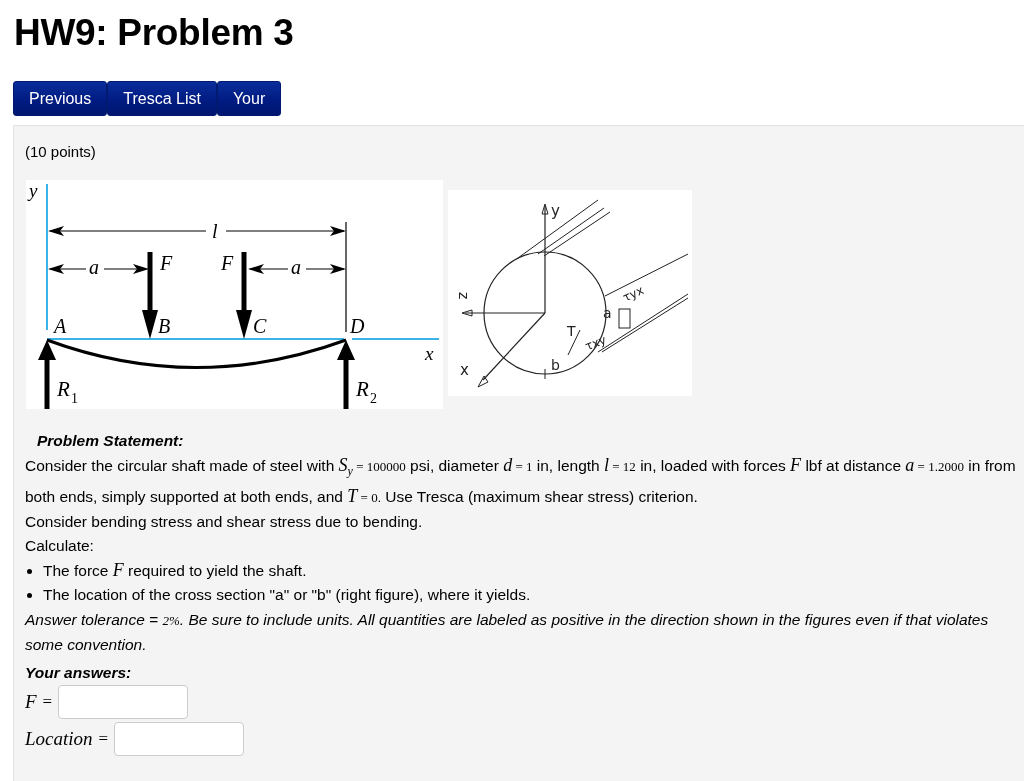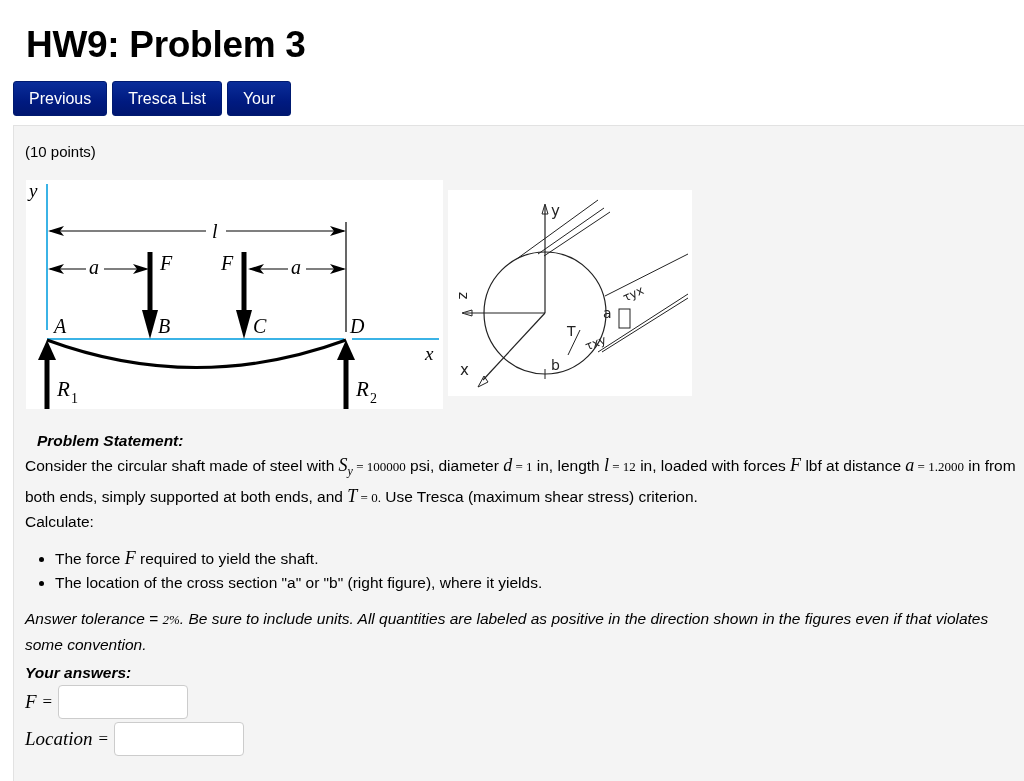--- a/index.html
+++ b/index.html
@@ -1,36 +1,36 @@
 <!DOCTYPE html>
 <html><head>
 <meta charset="utf-8">
 <style>
   html, body { margin: 0; padding: 0; background: #ffffff; }
   body { width: 1024px; height: 781px; overflow: hidden; position: relative;
          font-family: "Liberation Sans", sans-serif; color: #000; }
-  .title { position: absolute; left: 14px; top: 12px; margin: 12px;
+  .title { position: absolute; left: 14px; top: 12px; margin: 0;
            font-size: 37px; font-weight: bold; letter-spacing: -0.3px; }
-  .nav { position: absolute; top: 81px; left: 13px; display: flex; gap: 5px; }
+  .nav { position: absolute; top: 81px; left: 13px; display: flex; }
   .btn { height: 35px; border-radius: 3px; border: 1px solid #001a70;
          background: linear-gradient(#0a2d9a, #001a80 60%, #001670);
          color: #fff; font-family: "Liberation Sans", sans-serif;
          font-size: 16px; padding: 0 15px; line-height: 33px; cursor: pointer;
          box-sizing: border-box; }
   .panel { position: absolute; left: 13px; top: 125px; width: 1011px; height: 748px;
            background: #f4f4f4; border-top: 1px solid #e2e2e2; border-left: 1px solid #e2e2e2;
            box-sizing: border-box; }
   .points { position: absolute; left: 11px; top: 17px; font-size: 15px; }
   .fig1 { position: absolute; left: 12px; top: 54px; width: 417px; height: 229px; background: #fff; }
   .fig2 { position: absolute; left: 434px; top: 64px; width: 244px; height: 206px; background: #fff; }
   .stmt { position: absolute; left: 11px; top: 303px; width: 995px; font-size: 15.5px; line-height: 24.2px; }
   .stmt .h { font-weight: bold; font-style: italic; margin-left: 12px; }
   .m { font-family: "Liberation Serif", serif; font-style: italic; font-size: 18px; }
   .mn { font-family: "Liberation Serif", serif; font-size: 13px; }
-  ul { margin: 12px; padding-left: 18px; }
+  ul { margin: 0; padding-left: 18px; }
   li { list-style: disc; }
   .it { font-style: italic; }
   .answers { position: absolute; left: 11px; top: 538px; font-size: 15.5px; }
   .answers .h { font-weight: bold; font-style: italic; }
   .row { display: flex; align-items: center; margin-top: 3px; }
   .lbl { font-family: "Liberation Serif", serif; font-style: italic; font-size: 19px; margin-right: 6px; }
   .eq { font-family: "Liberation Serif", serif; font-size: 17px; margin-right: 6px; font-style: normal; }
   input.ans { width: 130px; height: 34px; border: 1px solid #ccc; border-radius: 4px;
               background: #fff; box-sizing: border-box; padding: 4px 6px; font-size: 15px; }
 </style>
@@ -139,20 +139,21 @@
       <line x1="97" y1="179" x2="97" y2="189" stroke-width="1"></line>
       <text x="103" y="180" font-size="14" fill="#222" stroke="none">b</text>
     </svg>
   </div>
 
   <div class="stmt">
     <div class="h">Problem Statement:</div>
     <div>
       <span>Consider the circular shaft made of steel with </span><span class="m">S</span><sub class="m" style="font-size:12px">y</sub><span class="mn"> = 100000</span><span> psi, diameter </span><span class="m">d</span><span class="mn"> = 1</span><span> in, length </span><span class="m">l</span><span class="mn"> = 12</span><span> in, loaded with forces </span><span class="m">F</span><span> lbf at distance </span><span class="m">a</span><span class="mn"> = 1.2000</span><span> in from both ends, simply supported at both ends, and </span><span class="m">T</span><span class="mn"> = 0.</span><span> Use Tresca (maximum shear stress) criterion.</span>
     </div>
+    <div>Consider bending stress and shear stress due to bending.</div>
     <div>Calculate:</div>
     <ul>
       <li><span>The force </span><span class="m">F</span><span> required to yield the shaft.</span></li>
       <li><span>The location of the cross section "a" or "b" (right figure), where it yields.</span></li>
     </ul>
     <div class="it"><span>Answer tolerance = </span><span class="mn">2%</span><span>. Be sure to include units. All quantities are labeled as positive in the direction shown in the figures even if that violates some convention.</span></div>
   </div>
 
   <div class="answers">
     <div class="h">Your answers:</div>

